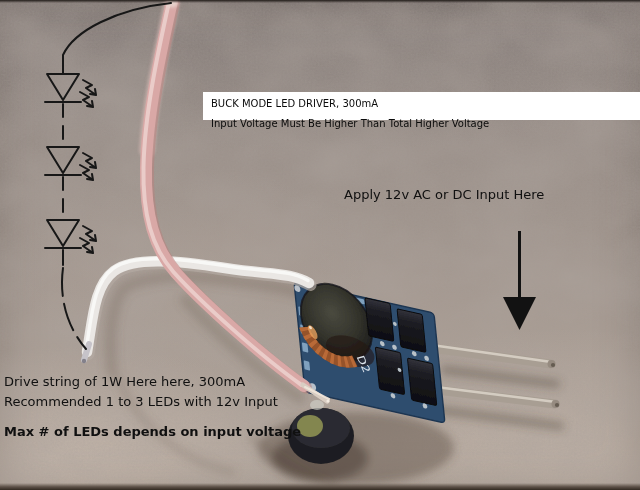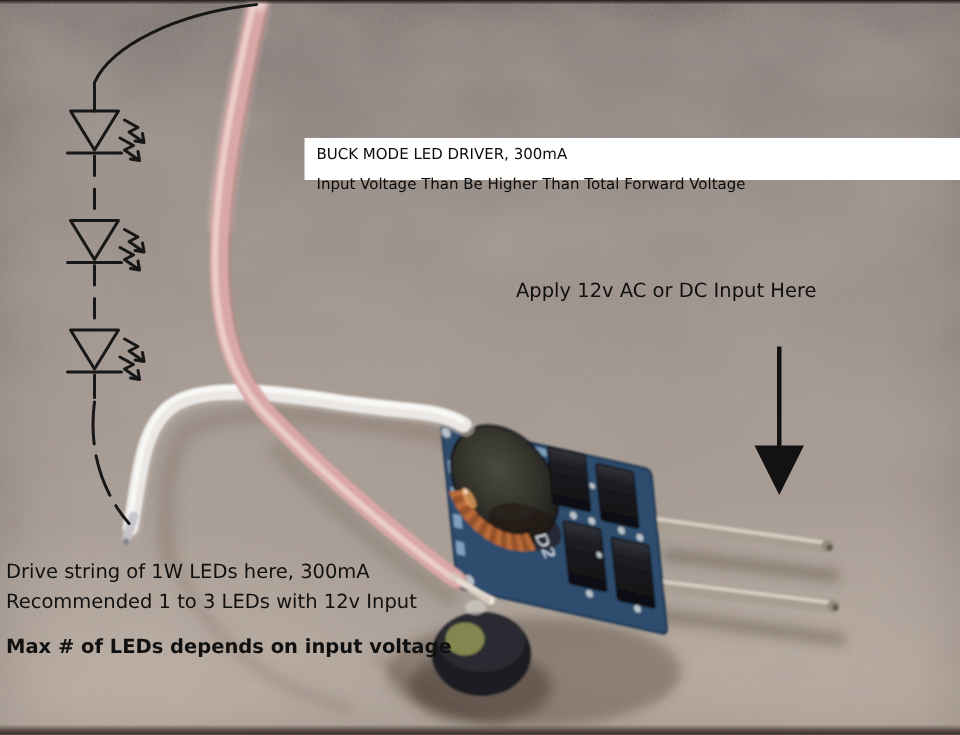--- a/index.html
+++ b/index.html
@@ -195,28 +195,28 @@
     </g>
 
     <g>
       <line x1="519.5" y1="231" x2="519.5" y2="299" stroke="#121212" stroke-width="3"></line>
       <polygon points="503,297 536,297 519.5,330" fill="#121212"></polygon>
     </g>
   </svg>
 
   <div class="title-box">
     <div>BUCK MODE LED DRIVER, 300mA</div>
-    <div>Input Voltage Than Be Higher Than Total Forward Voltage</div>
+    <div>Input Voltage Must Be Higher Than Total Higher Voltage</div>
   </div>
 
   <div class="note" style="left:344px;top:185px;text-align:right;">
     <div>Apply 12v AC or DC Input Here</div>
   </div>
 
   <div class="note" style="left:4px;top:372px;">
-    <div>Drive string of 1W LEDs here, 300mA</div>
+    <div>Drive string of 1W Here here, 300mA</div>
     <div>Recommended 1 to 3 LEDs with 12v Input</div>
     <div class="gap-line">Max # of LEDs depends on input voltage</div>
   </div>
 
   <div class="edge edge-top"></div>
   <div class="edge edge-bottom"></div>
 </div>
 
 </body></html>

